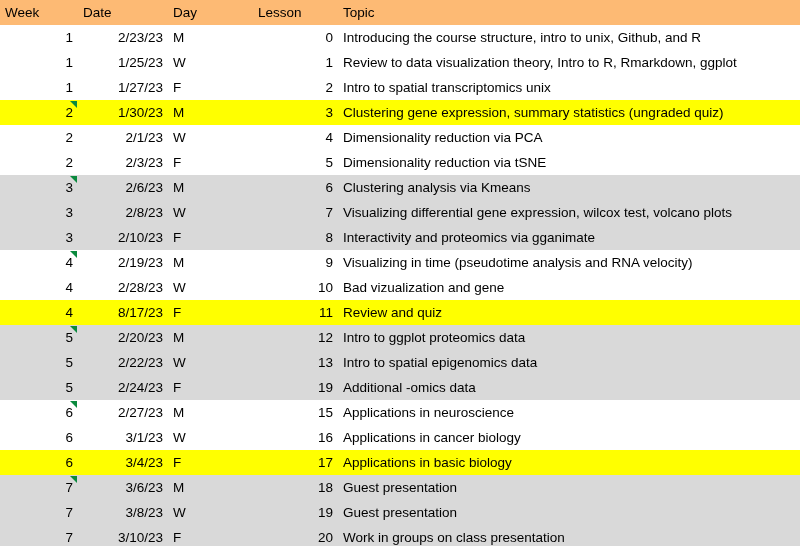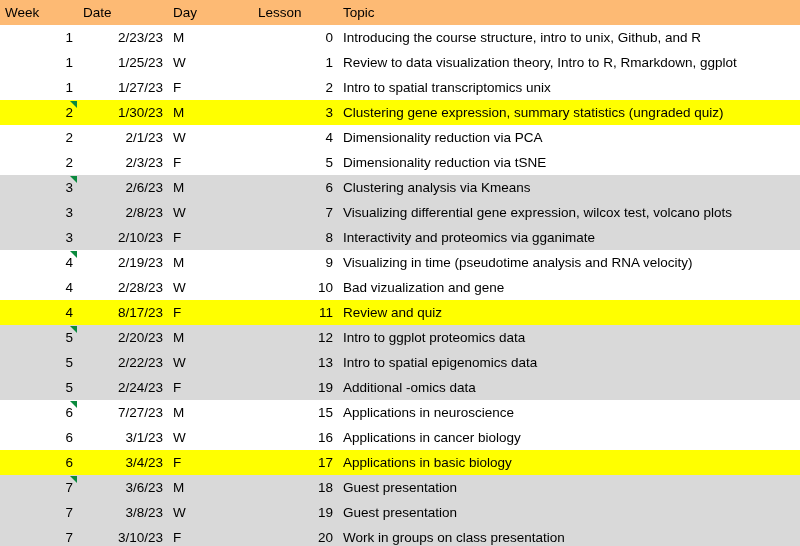--- a/index.html
+++ b/index.html
@@ -191,21 +191,21 @@
       </tr>
       <tr class="shade">
         <td class="num weekcell"><span>5</span></td>
         <td class="num sep">2/24/23</td>
         <td class="txt sep">F</td>
         <td class="num sep">19</td>
         <td class="txt sep">Additional -omics data</td>
       </tr>
       <tr class="plain">
         <td class="num weekcell"><span>6</span><span class="tri" style="border-top-color: rgb(11, 138, 62);"></span></td>
-        <td class="num sep">7/27/23</td>
+        <td class="num sep">2/27/23</td>
         <td class="txt sep">M</td>
         <td class="num sep">15</td>
         <td class="txt sep">Applications in neuroscience</td>
       </tr>
       <tr class="plain">
         <td class="num weekcell"><span>6</span></td>
         <td class="num sep">3/1/23</td>
         <td class="txt sep">W</td>
         <td class="num sep">16</td>
         <td class="txt sep">Applications in cancer biology</td>

